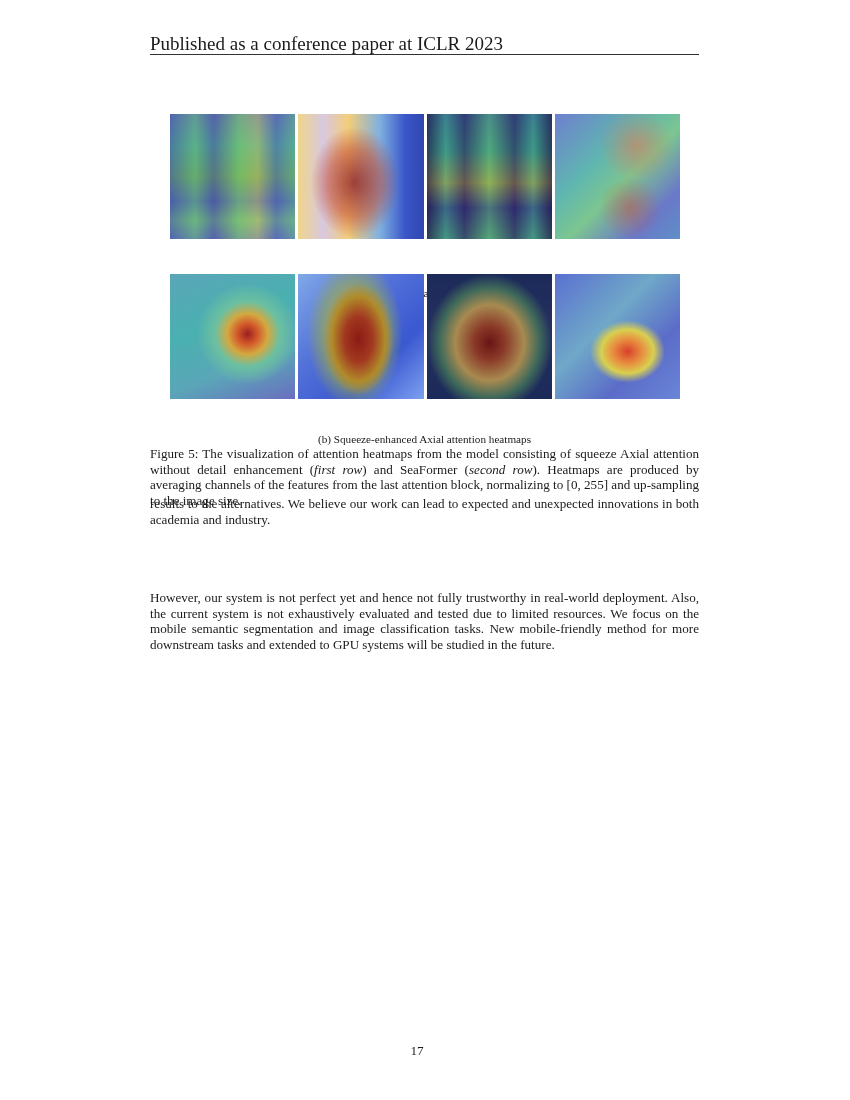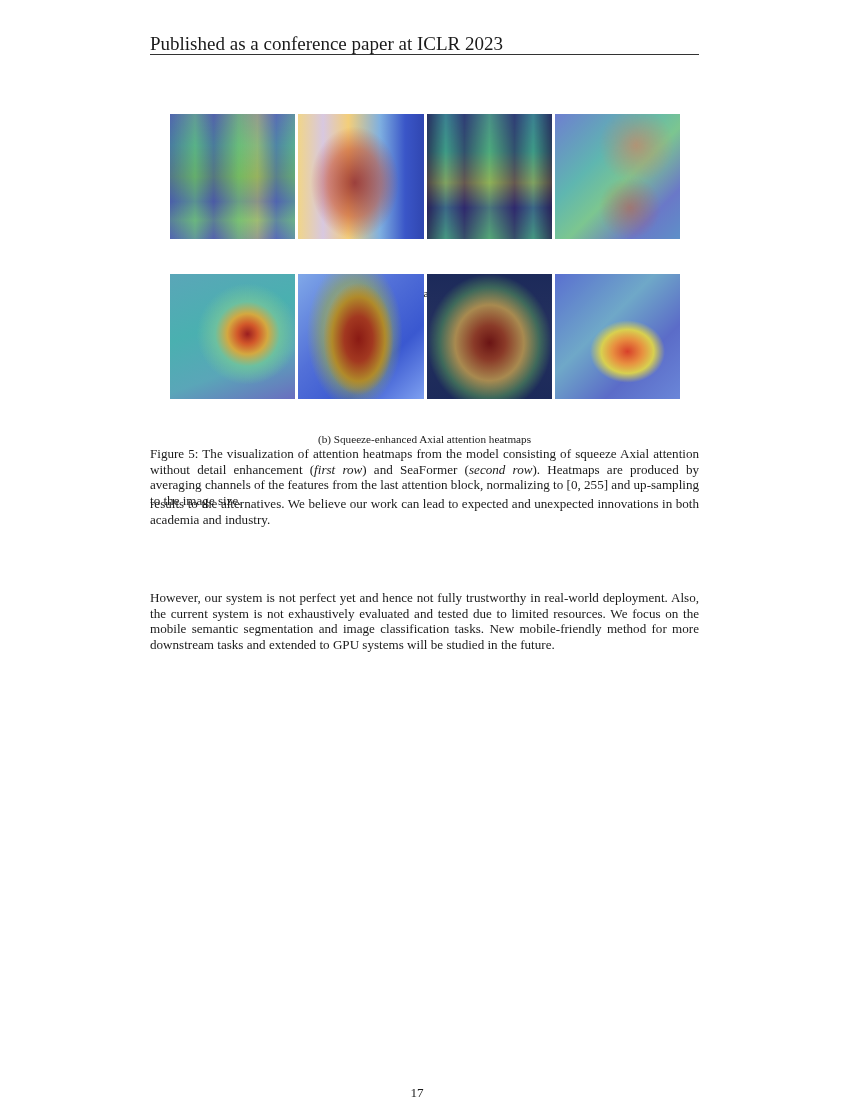--- a/index.html
+++ b/index.html
@@ -14,21 +14,21 @@
   .thumb { width: 125.5px; height: 125px; position: relative; overflow: hidden; }
 
   .subcap { position: absolute; left: 150px; width: 549px; text-align: center; font-size: 11.2px; line-height: 14px; }
   .subcap.a { top: 244px; margin-top: 42px; }
   .subcap.b { top: 404px; margin-top: 28px; }
 
   .caption { position: absolute; left: 150px; top: 432px; width: 549px; font-size: 13.1px; line-height: 15.6px; text-align: justify; margin-top: 14px; }
   .para { position: absolute; left: 150px; width: 549px; font-size: 13.1px; line-height: 15.6px; text-align: justify; margin: 0; }
   .para.p1 { top: 496px; }
   .para.p2 { top: 590px; }
-  .pagenum { position: absolute; left: 0; width: 834px; top: 1043px; text-align: center; font-size: 13.2px; margin-top: 42px; }
+  .pagenum { position: absolute; left: 0; width: 834px; top: 1043px; text-align: center; font-size: 13.2px; }
   em { font-style: italic; }
 
   
   .hm-a1 { background:
       linear-gradient(90deg, rgba(60,80,160,.55) 0%, rgba(90,180,110,.5) 20%, rgba(60,70,150,.5) 35%, rgba(120,200,90,.55) 55%, rgba(200,190,80,.45) 70%, rgba(70,90,170,.5) 85%, rgba(90,170,130,.5) 100%),
       linear-gradient(180deg, #6a7fc0 0%, #58b0a0 25%, #6fa86a 50%, #5a6fb5 70%, #7bb890 85%, #6c7ec4 100%); }
   .hm-a2 { background:
       radial-gradient(ellipse 35% 45% at 45% 55%, rgba(140,30,40,.8), rgba(190,60,40,.5) 60%, transparent 100%),
       linear-gradient(90deg, #f0d58a 0%, #d8c8e0 20%, #f3ce7a 40%, #7fb0e0 65%, #3a56c8 85%, #3046b0 100%); }
   .hm-a3 { background:

